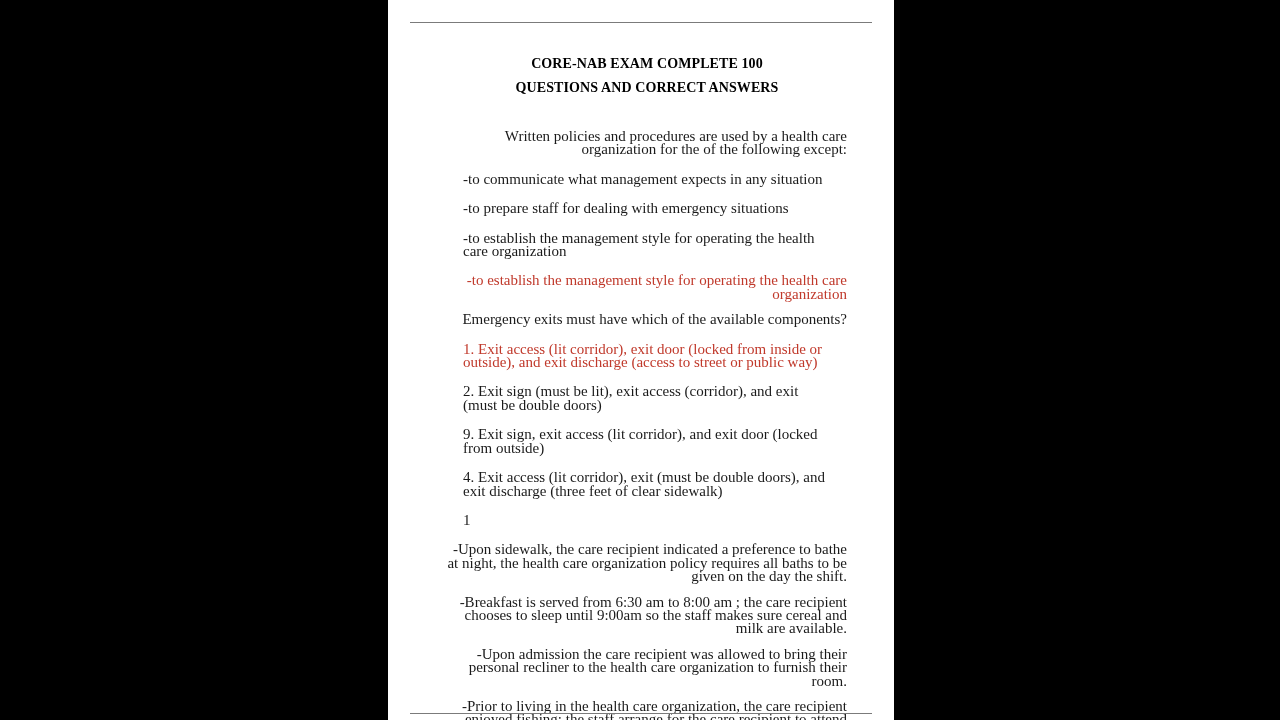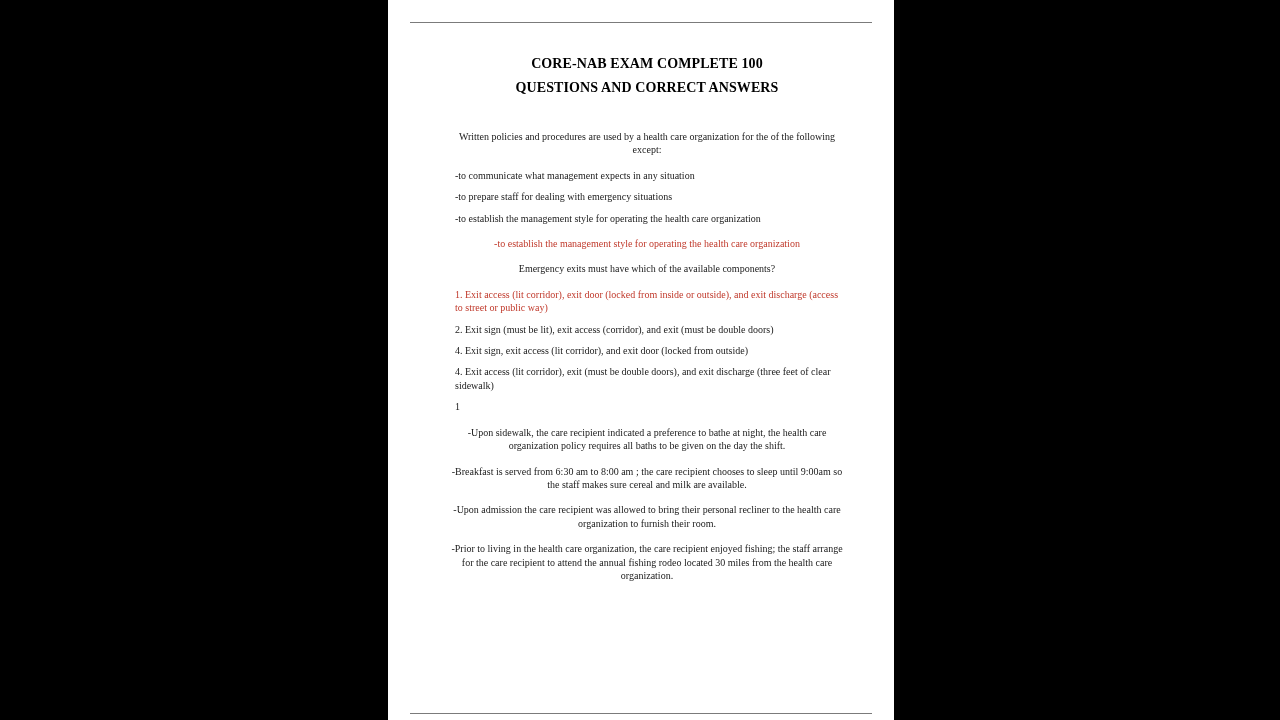--- a/index.html
+++ b/index.html
@@ -63,38 +63,38 @@
     color: #000000;
   }
   .doc-title .title-line { display: block; }
 
   .body-block {
     margin-top: 30px;
   }
 
   .para {
     margin: 0 0 12px 0;
-    font-size: 10px;
+    font-size: 15px;
     line-height: 13.4px;
     color: #1a1a1a;
-    text-align: center;
+    text-align: right;
   }
   .para:last-child { margin-bottom: 8px; }
 
   
   .option-list {
     margin: 0 0 12px 0;
     padding: 0;
     list-style: none;
   }
   .option-list li {
-    font-size: 10px;
+    font-size: 15px;
     line-height: 13.4px;
     color: #1a1a1a;
-    margin: 8px;
+    margin: 16px;
   }
 
   .answer {
     color: #c0392b;
   }
   .option-list li.answer { color: #c0392b; }
 </style>
 </head>
 <body>
 
@@ -121,21 +121,21 @@
           <li>-to establish the management style for operating the health care organization</li>
         </ul>
 
         <p class="para answer">-to establish the management style for operating the health care organization</p>
 
         <p class="para">Emergency exits must have which of the available components?</p>
 
         <ul class="option-list">
           <li class="answer">1. Exit access (lit corridor), exit door (locked from inside or outside), and exit discharge (access to street or public way)</li>
           <li>2. Exit sign (must be lit), exit access (corridor), and exit (must be double doors)</li>
-          <li>4. Exit sign, exit access (lit corridor), and exit door (locked from outside)</li>
+          <li>9. Exit sign, exit access (lit corridor), and exit door (locked from outside)</li>
           <li>4. Exit access (lit corridor), exit (must be double doors), and exit discharge (three feet of clear sidewalk)</li>
           <li>1</li>
         </ul>
 
 
         <p class="para">-Upon sidewalk, the care recipient indicated a preference to bathe at night, the health care organization policy requires all baths to be given on the day the shift.</p>
         <p class="para">-Breakfast is served from 6:30 am to 8:00 am ; the care recipient chooses to sleep until 9:00am so the staff makes sure cereal and milk are available.</p>
         <p class="para">-Upon admission the care recipient was allowed to bring their personal recliner to the health care organization to furnish their room.</p>
         <p class="para">-Prior to living in the health care organization, the care recipient enjoyed fishing; the staff arrange for the care recipient to attend the annual fishing rodeo located 30 miles from the health care organization.</p>
 

